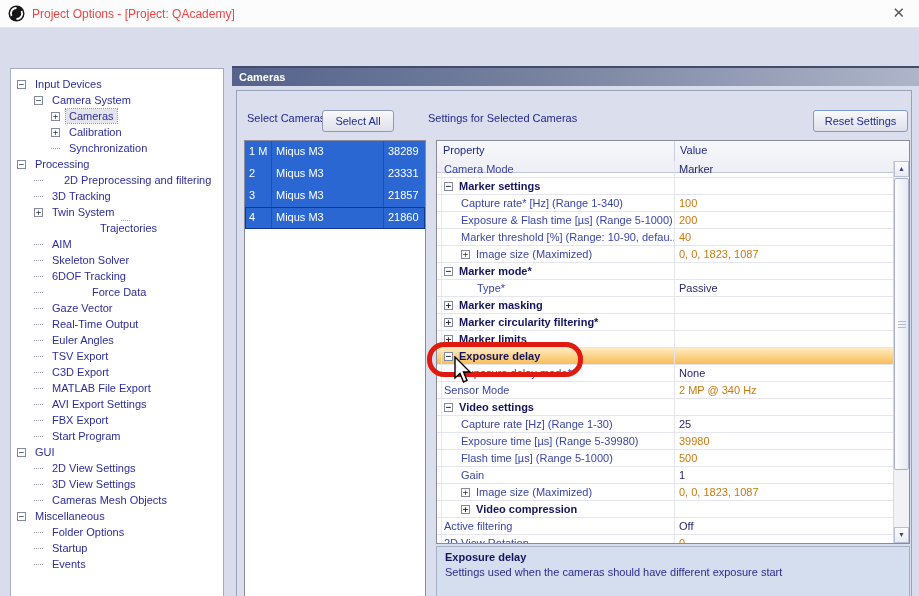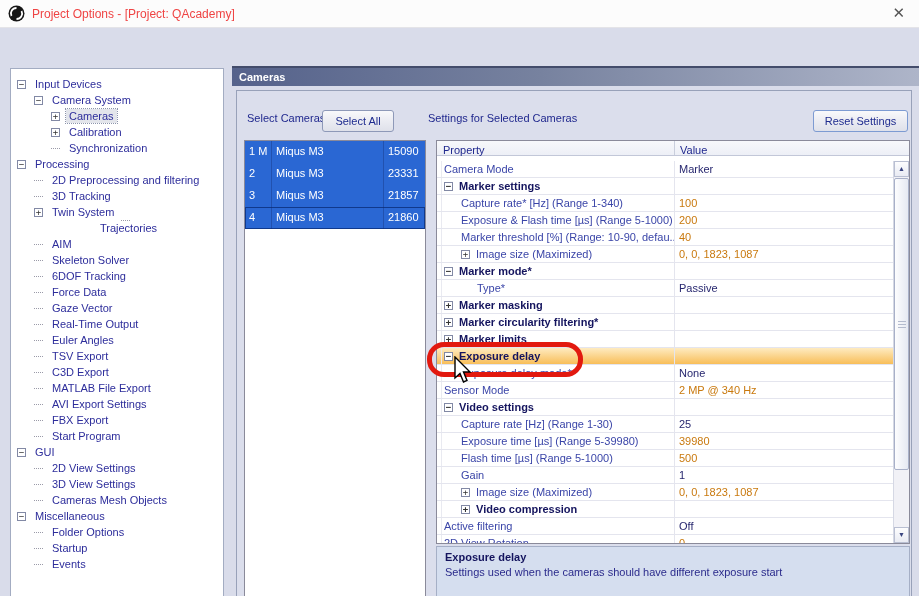--- a/index.html
+++ b/index.html
@@ -42,21 +42,21 @@
     background:#fff; border:1px solid #8A8A9A; overflow:hidden; }
   .ct-header { display:flex; height:22px; background:linear-gradient(#F8F9FC,#E8EAF2); border-bottom:1px solid #B9BFD2; }
   .ct-header div { font-size:11px; color:#20288E; padding:4px 0 0 4px; border-right:1px solid #C9CEDC; }
   .ct-row { display:flex; height:22px; background:#2A67D3; color:#fff; font-size:11px; }
   .ct-row div { padding:4px 0 0 4px; border-right:1px solid rgba(16,40,110,0.35); overflow:hidden; white-space:nowrap; }
   .ct-row.focused { box-shadow:inset 0 0 0 1px #10398C; }
   .c1 { width:27px; flex:none; } .c2 { width:112px; flex:none; } .c3 { width:41px; flex:none; border-right:none !important; }
   
   .prop-grid { position:absolute; left:436px; top:112px; width:474px; height:404px;
     background:#fff; border:1px solid #8A8A9A; overflow:hidden; }
-  .pg-header { display:flex; height:15px; background:linear-gradient(#F7F8FB,#EDEFF6); border-bottom:1px solid #C2C7D8;justify-content:space-between; }
+  .pg-header { display:flex; height:32px; background:linear-gradient(#F7F8FB,#EDEFF6); border-bottom:1px solid #C2C7D8;justify-content:space-between; }
   .pg-header .ph1 { width:238px; flex:none; padding:3px 0 0 6px; font-size:11px; color:#20288E; border-right:1px solid #C9CEDC; }
   .pg-header .ph2 { flex:1; padding:3px 0 0 5px; font-size:11px; color:#20288E; }
   .pg-rows { position:absolute; left:0; top:20px; right:16px; bottom:0; overflow:hidden; }
   .pg-row { display:flex; height:17px; border-bottom:1px solid #E4E5EE; font-size:11px; }
   .pg-gutter { width:5px; flex:none; border-right:1px solid #E9EAF1; }
   .pg-name { width:233px; flex:none; display:flex; align-items:center; border-right:1px solid #E4E5EE;
     color:#3A45A8; white-space:nowrap; overflow:hidden; }
   .pg-val { flex:1; padding-left:4px; display:flex; align-items:center; color:#27276F; white-space:nowrap; overflow:hidden; }
   .pg-val.mod { color:#C9790E; }
   .pg-row.bold .pg-name { font-weight:bold; color:#14145E; }
@@ -116,21 +116,21 @@
         <span class="tree-label">Calibration</span>
       </div>
       <div class="tree-item" style="margin-left: 40px;">
         <span class="tree-stub"></span>
         <span class="tree-label">Synchronization</span>
       </div>
       <div class="tree-item" style="margin-left: 6px;">
         <span class="tree-box">−</span>
         <span class="tree-label">Processing</span>
       </div>
-      <div class="tree-item" style="margin-left: 23px;">
+      <div class="tree-item" style="margin-left: 23px; gap: 12px;">
         <span class="tree-stub"></span>
         <span class="tree-label">2D Preprocessing and filtering</span>
       </div>
       <div class="tree-item" style="margin-left: 23px;">
         <span class="tree-stub"></span>
         <span class="tree-label">3D Tracking</span>
       </div>
       <div class="tree-item" style="margin-left: 23px;">
         <span class="tree-box">+</span>
         <span class="tree-label">Twin System</span>
@@ -144,21 +144,21 @@
         <span class="tree-label">AIM</span>
       </div>
       <div class="tree-item" style="margin-left: 23px;">
         <span class="tree-stub"></span>
         <span class="tree-label">Skeleton Solver</span>
       </div>
       <div class="tree-item" style="margin-left: 23px;">
         <span class="tree-stub"></span>
         <span class="tree-label">6DOF Tracking</span>
       </div>
-      <div class="tree-item" style="margin-left: 23px;">
+      <div class="tree-item" style="margin-left: 23px; gap: 40px;">
         <span class="tree-stub"></span>
         <span class="tree-label">Force Data</span>
       </div>
       <div class="tree-item" style="margin-left: 23px;">
         <span class="tree-stub"></span>
         <span class="tree-label">Gaze Vector</span>
       </div>
       <div class="tree-item" style="margin-left: 23px;">
         <span class="tree-stub"></span>
         <span class="tree-label">Real-Time Output</span>
@@ -232,21 +232,21 @@
   <span class="link-label" style="left:247px; top:84px;">Select Cameras</span>
   <div class="btn" style="left:322px; top:82px; width:72px;">Select All</div>
   <span class="link-label" style="left:428px; top:84px;">Settings for Selected Cameras</span>
   <div class="btn" style="left:813px; top:82px; width:95px; border-color:#7D9BD2;">Reset Settings</div>
 
   <div class="camera-table">
     <div id="ct-body">
         <div class="ct-row">
           <div class="c1">1 M</div>
           <div class="c2">Miqus M3</div>
-          <div class="c3">15090</div>
+          <div class="c3">38289</div>
         </div>
         <div class="ct-row">
           <div class="c1">2</div>
           <div class="c2">Miqus M3</div>
           <div class="c3">23331</div>
         </div>
         <div class="ct-row">
           <div class="c1">3</div>
           <div class="c2">Miqus M3</div>
           <div class="c3">21857</div>

